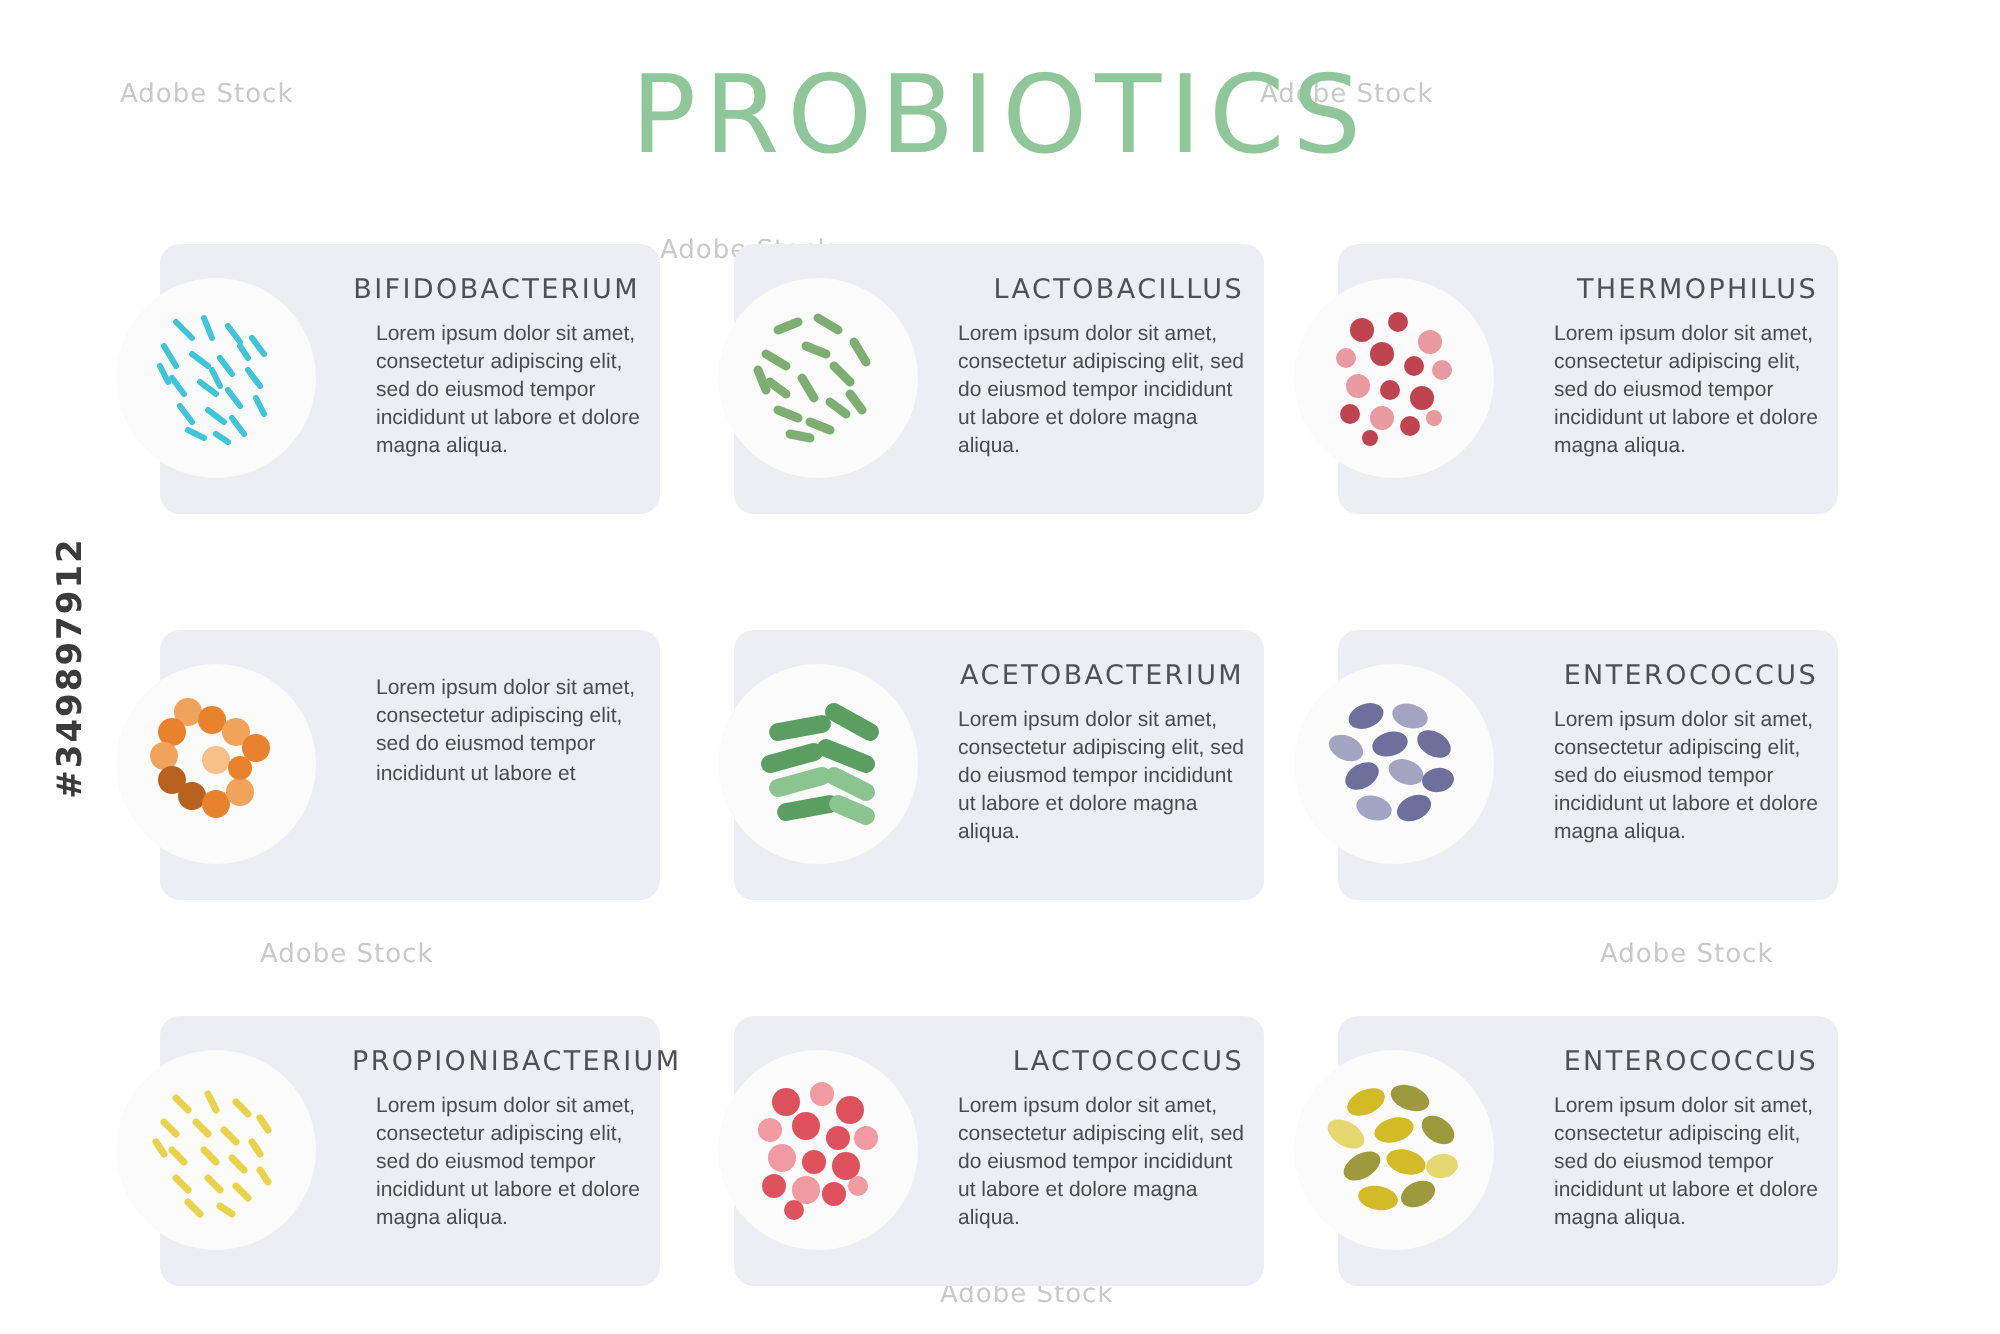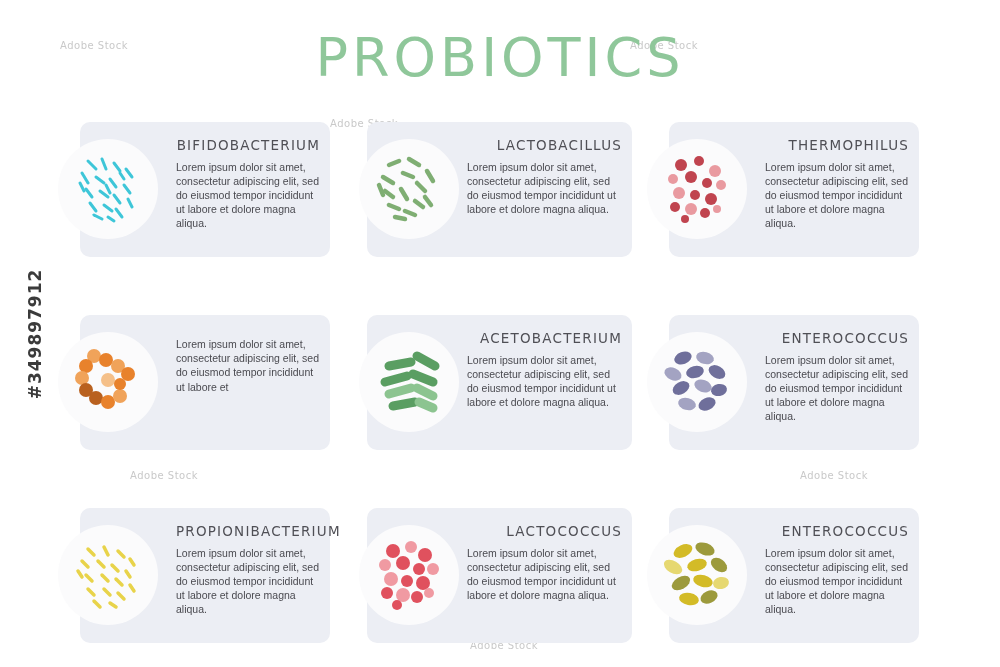--- a/index.html
+++ b/index.html
@@ -31,21 +31,21 @@
     transform: rotate(-90deg);
     white-space: nowrap;
     font-size: 17px;
     letter-spacing: 1px;
     color: #3b3b3b;
     font-family: "DejaVu Sans", sans-serif;
     font-weight: 700;
   }
   .wm-tile {
     position: absolute;
-    font-size: 10px;
+    font-size: 13px;
     color: #c9c9c9;
     letter-spacing: .5px;
     white-space: nowrap;
     pointer-events: none;
     font-family: "DejaVu Sans", sans-serif;
   }
 
   
   .title {
     position: absolute;
@@ -104,20 +104,21 @@
     white-space: nowrap;
   }
   .card-title.two-line { white-space: normal; }
   .card-body {
     margin-top: 6px;
     font-family: "Liberation Sans", sans-serif;
     font-size: 10.5px;
     line-height: 1.35;
     color: #4a4a50;
     text-align: left;
+    margin-left: 12px;
   }
 
   
   .col2 .card-text { left: 100px; }
   .col3 .card-text { left: 96px; }
 
   svg { display: block; }
 </style>
 </head>
 <body>

